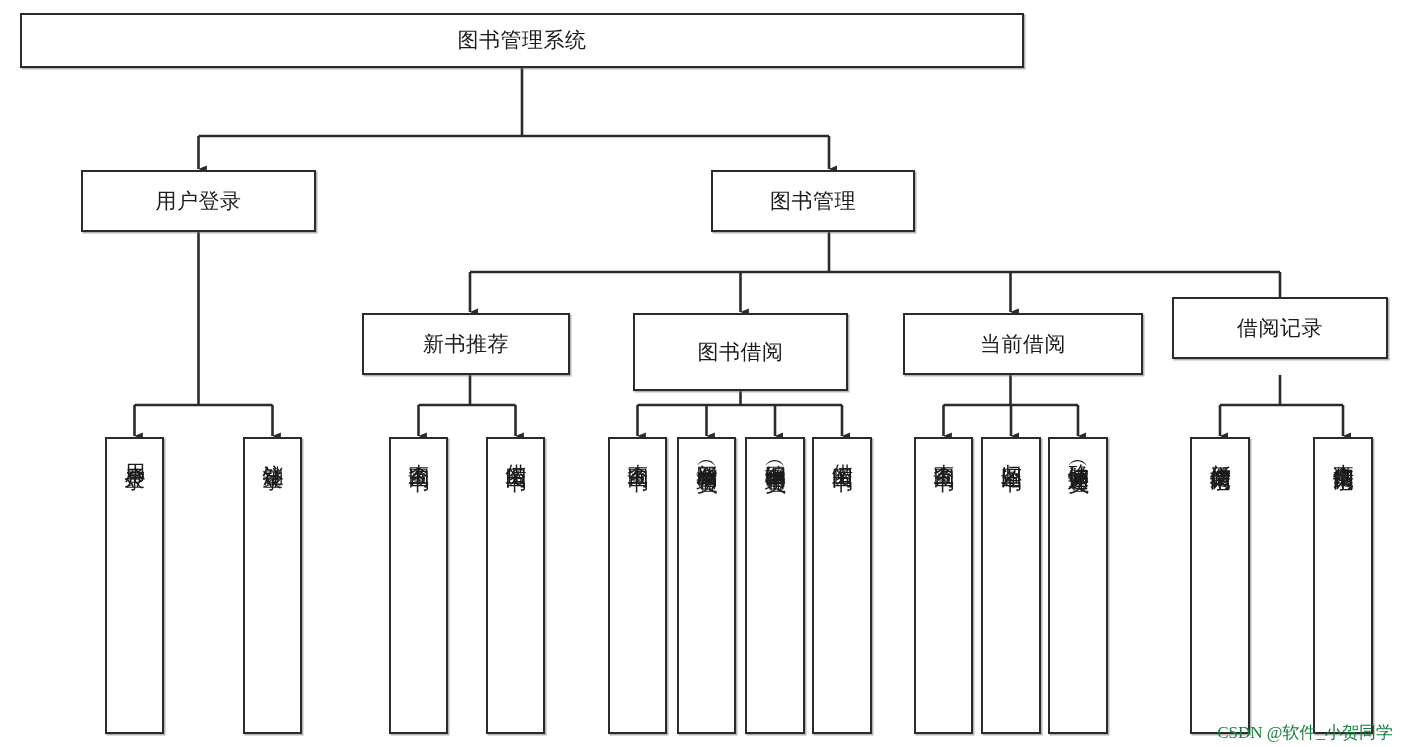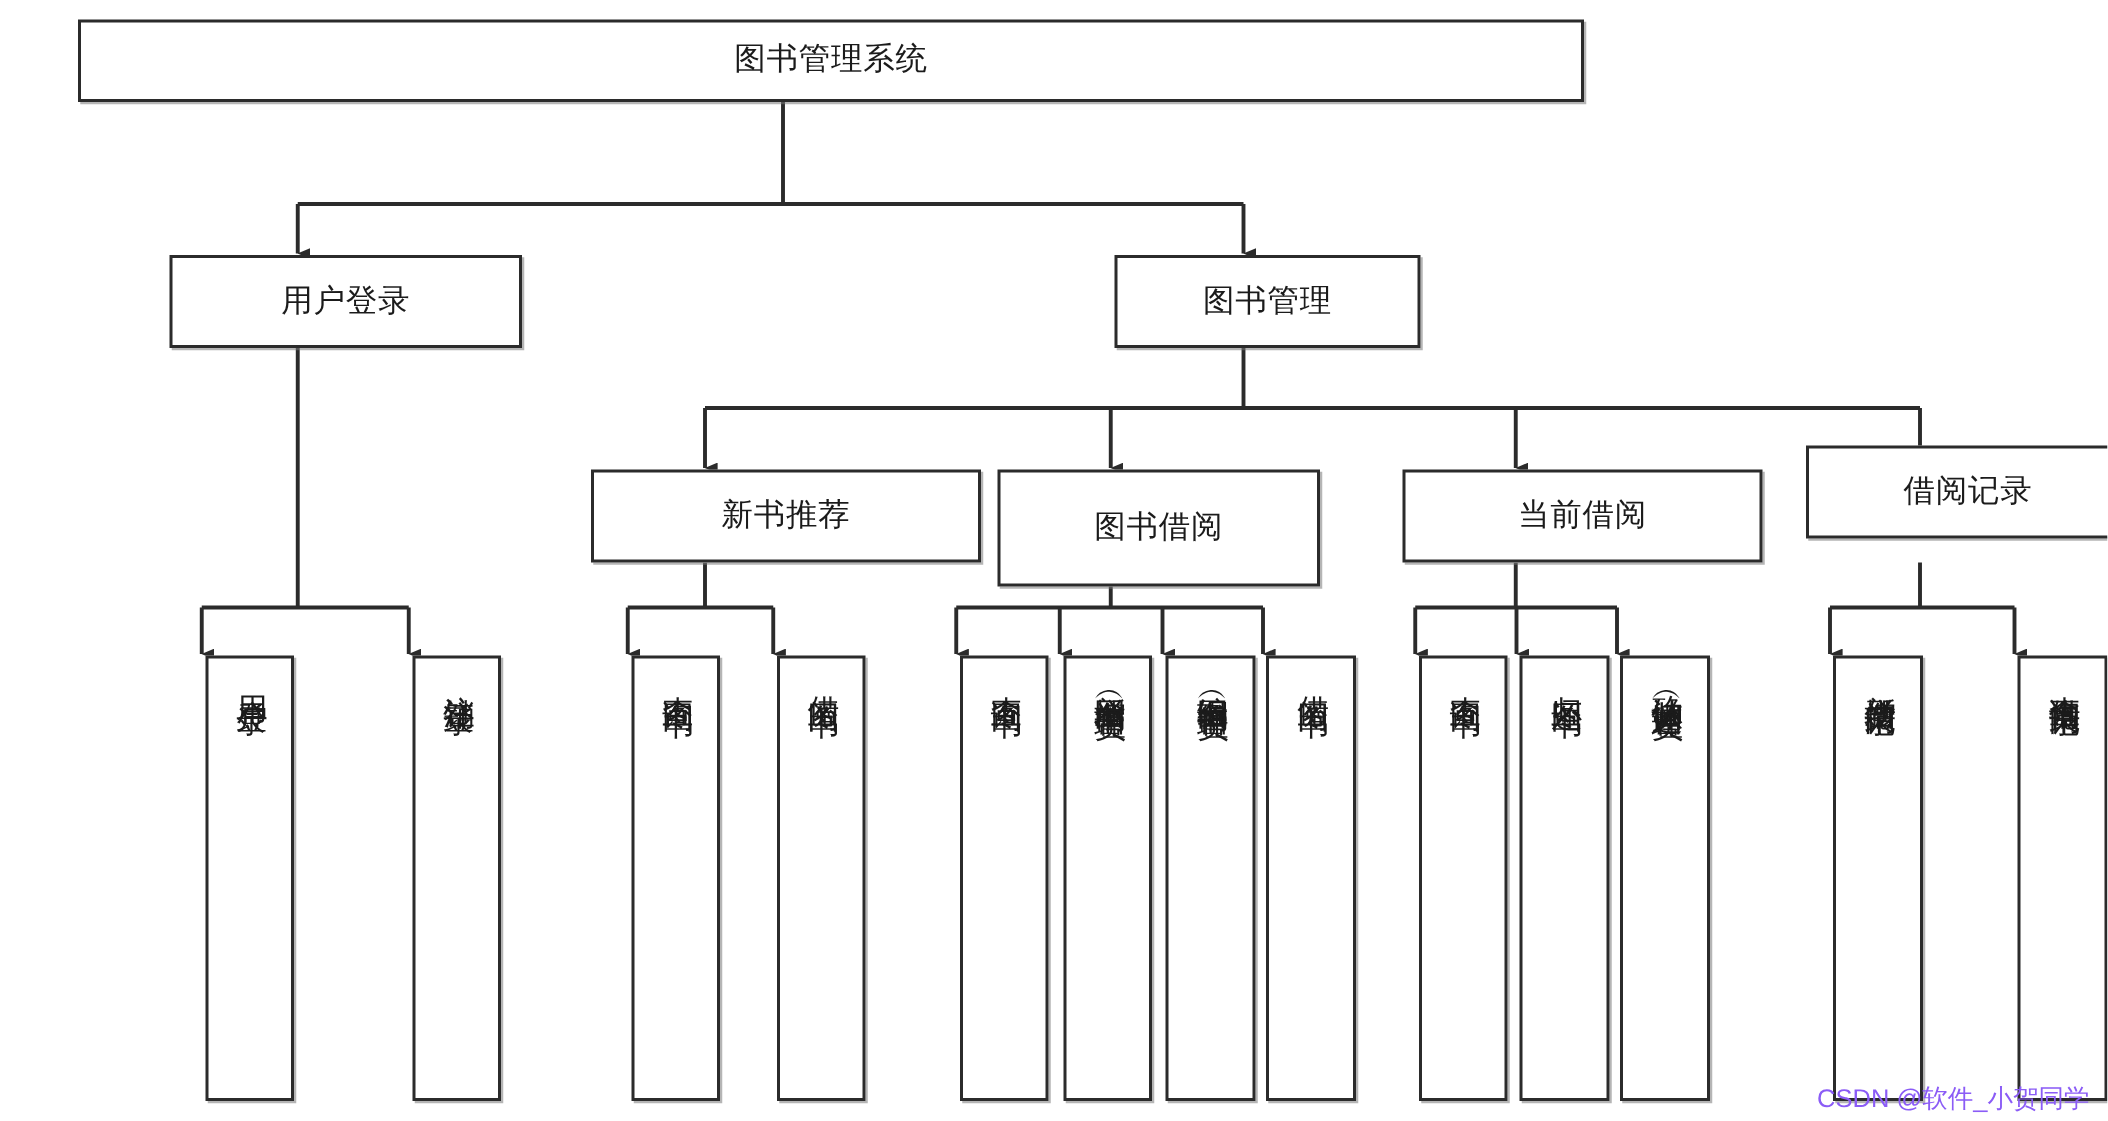--- a/index.html
+++ b/index.html
@@ -30,21 +30,20 @@
   .node {
     position: absolute;
     box-sizing: border-box;
     background: #ffffff;
     border: 2px solid #2b2b2b;
     box-shadow: 1.5px 1.5px 0 0 rgba(120,120,120,0.55);
     display: flex;
     align-items: center;
     justify-content: center;
     z-index: 2;
-    margin-left: 32px;
   }
   .node-label {
     font-size: 21px;
     line-height: 1.16;
     letter-spacing: 0.5px;
     color: #1b1b1b;
     text-align: center;
     white-space: nowrap;
   }
   .node.vertical {
@@ -61,24 +60,24 @@
     white-space: nowrap;
   }
   .node.vertical.tall-text .node-label {
     letter-spacing: 1.5px;
   }
   #watermark {
     position: absolute;
     right: 12px;
     bottom: 3px;
     font-size: 17px;
-    color: #8b5cf6;
+    color: #15803d;
     z-index: 5;
     white-space: nowrap;
-    font-family: Liberation Sans, sans-serif;
+    font-family: Liberation Serif, serif;
   }
 </style>
 </head>
 <body>
 
 <div id="diagram-canvas">
 
   <svg id="edge-layer" viewBox="0 0 1405 747" xmlns="http://www.w3.org/2000/svg">
     <defs>
       <marker id="arrowhead" markerWidth="8" markerHeight="9" refX="3.6" refY="8.4" orient="auto" markerUnits="userSpaceOnUse">
@@ -125,21 +124,21 @@
   <div id="node-layer">
       <div class="node" style="left: 20px; top: 13px; width: 1004px; height: 55px;">
         <span class="node-label">图书管理系统</span>
       </div>
       <div class="node" style="left: 81px; top: 170px; width: 235px; height: 62px;">
         <span class="node-label">用户登录</span>
       </div>
       <div class="node" style="left: 711px; top: 170px; width: 204px; height: 62px; justify-content: center;">
         <span class="node-label">图书管理</span>
       </div>
-      <div class="node" style="left: 362px; top: 313px; width: 260px; height: 62px;">
+      <div class="node" style="left: 362px; top: 313px; width: 208px; height: 62px;">
         <span class="node-label">新书推荐</span>
       </div>
       <div class="node" style="left: 633px; top: 313px; width: 215px; height: 78px;">
         <span class="node-label">图书借阅</span>
       </div>
       <div class="node" style="left: 903px; top: 313px; width: 240px; height: 62px;">
         <span class="node-label">当前借阅</span>
       </div>
       <div class="node" style="left: 1172px; top: 297px; width: 216px; height: 62px;">
         <span class="node-label">借阅记录</span>

